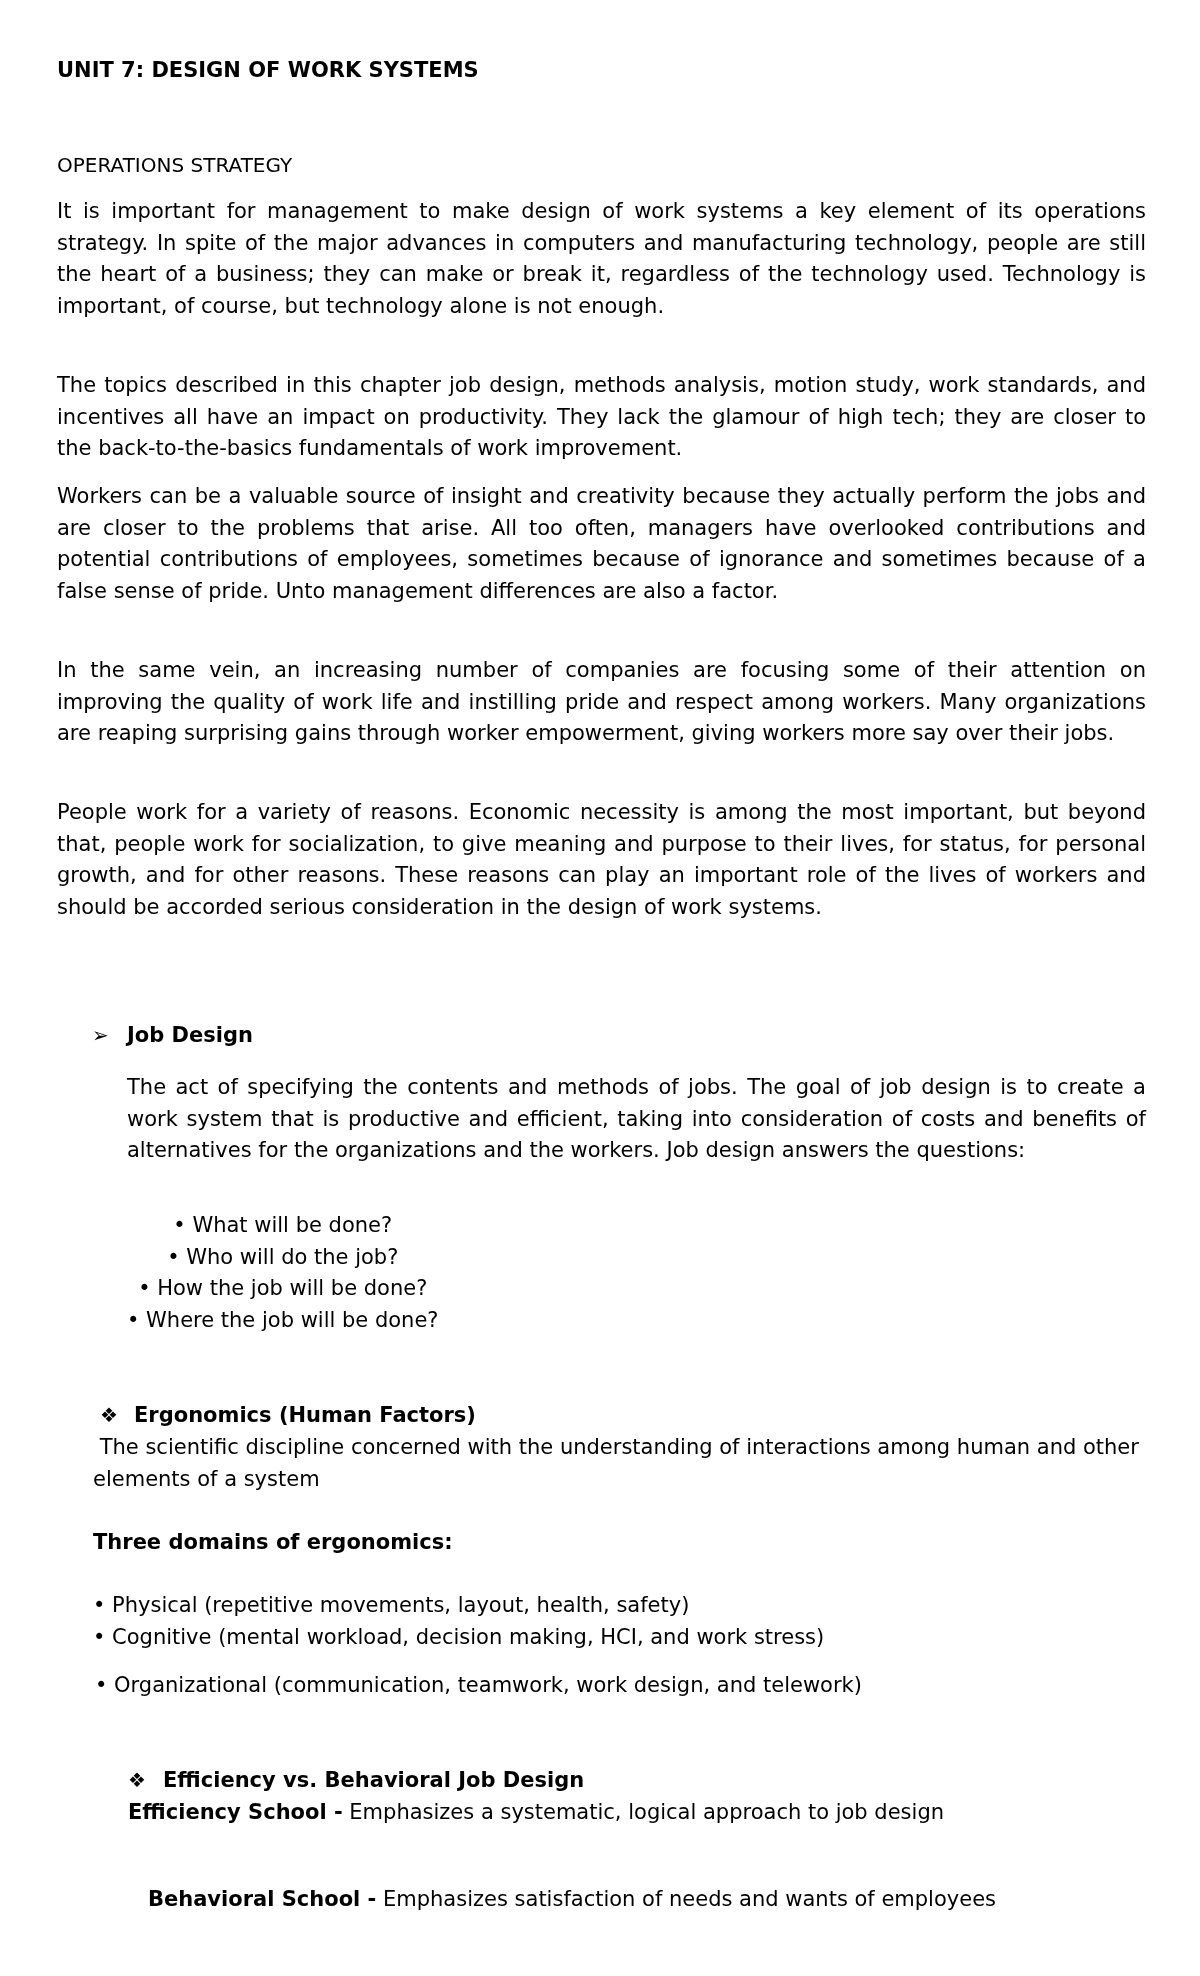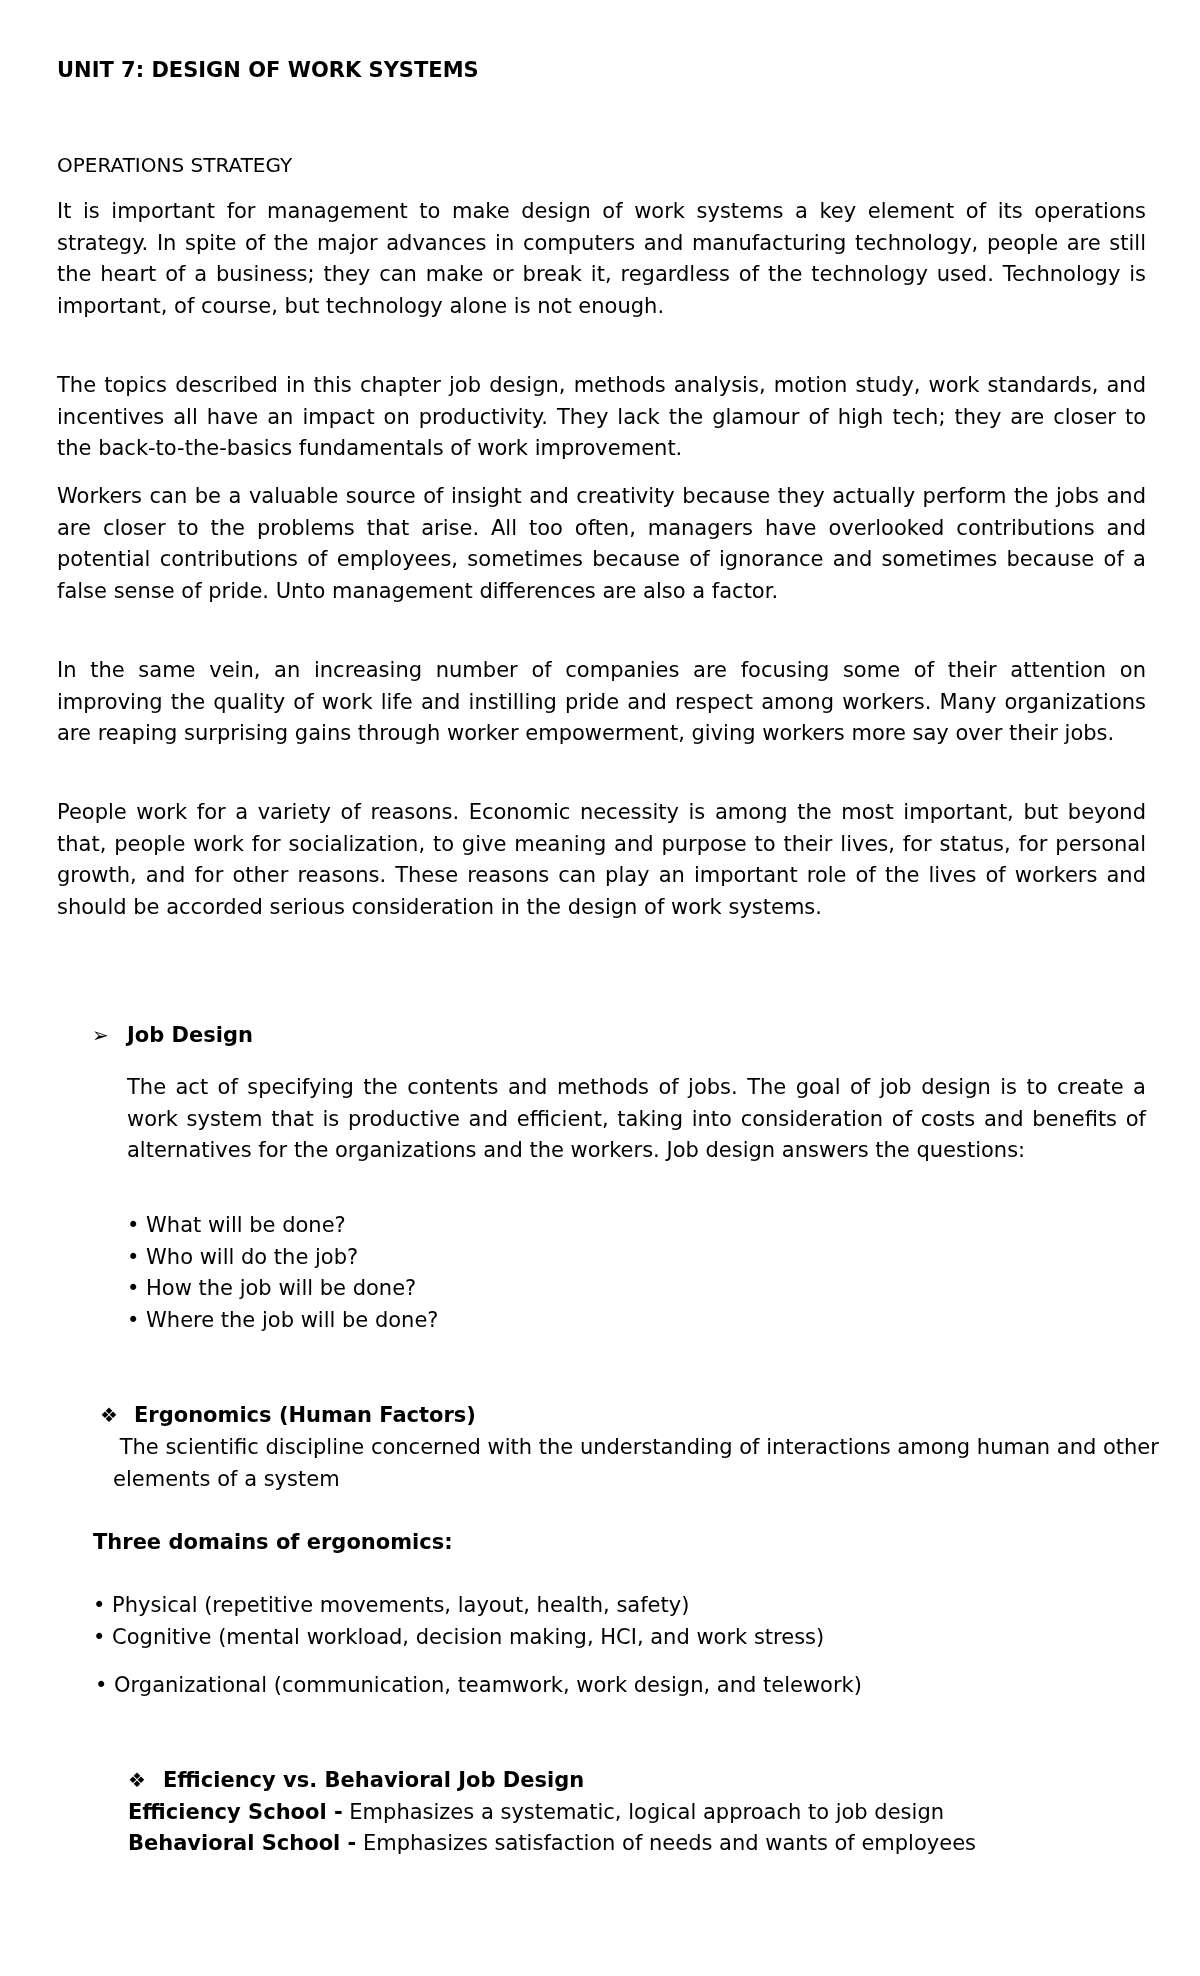--- a/index.html
+++ b/index.html
@@ -63,30 +63,29 @@
     text-align: justify;
     text-align-last: left;
     margin-top: 20px;
   }
   .q-list {
     left: 127px;
     top: 1210px;
     list-style: none;
     padding: 0;
   }
-  .q-list li { white-space: nowrap; }
+  .q-list li { white-space: nowrap; text-align: center; }
 
   .erg-head { left: 100px; top: 1400px; }
   .erg-head .glyph { width: 34px; font-size: 20px; }
   .erg-para {
     left: 93px;
     top: 1432px;
     width: 1053px;
     white-space: pre-wrap;
-    margin-left: 20px;
   }
   .domains-head {
     left: 93px;
     top: 1527px;
     font-weight: bold;
   }
   .dom-list {
     left: 93px;
     list-style: none;
     padding: 0;
@@ -97,21 +96,21 @@
   .dom3 { top: 1670px; left: 95px; }
 
   .eff-head { left: 128px; top: 1765px; }
   .eff-head .glyph { width: 35px; font-size: 20px; }
   .school {
     left: 128px;
     white-space: nowrap;
   }
   .school b { font-weight: bold; }
   .s1 { top: 1797px; }
-  .s2 { top: 1828px; }
+  .s2 { top: 1884px; margin-left: 20px; }
 </style>
 </head>
 <body>
 
 <h1 class="blk title">UNIT 7: DESIGN OF WORK SYSTEMS</h1>
 
 <div class="blk subtitle">OPERATIONS STRATEGY</div>
 
 <p class="blk para p1">It is important for management to make design of work systems a key element of its operations strategy. In spite of the major advances in computers and manufacturing technology, people are still the heart of a business; they can make or break it, regardless of the technology used. Technology is important, of course, but technology alone is not enough.</p>
 <p class="blk para p2">The topics described in this chapter job design, methods analysis, motion study, work standards, and incentives all have an impact on productivity. They lack the glamour of high tech; they are closer to the back-to-the-basics fundamentals of work improvement.</p>

